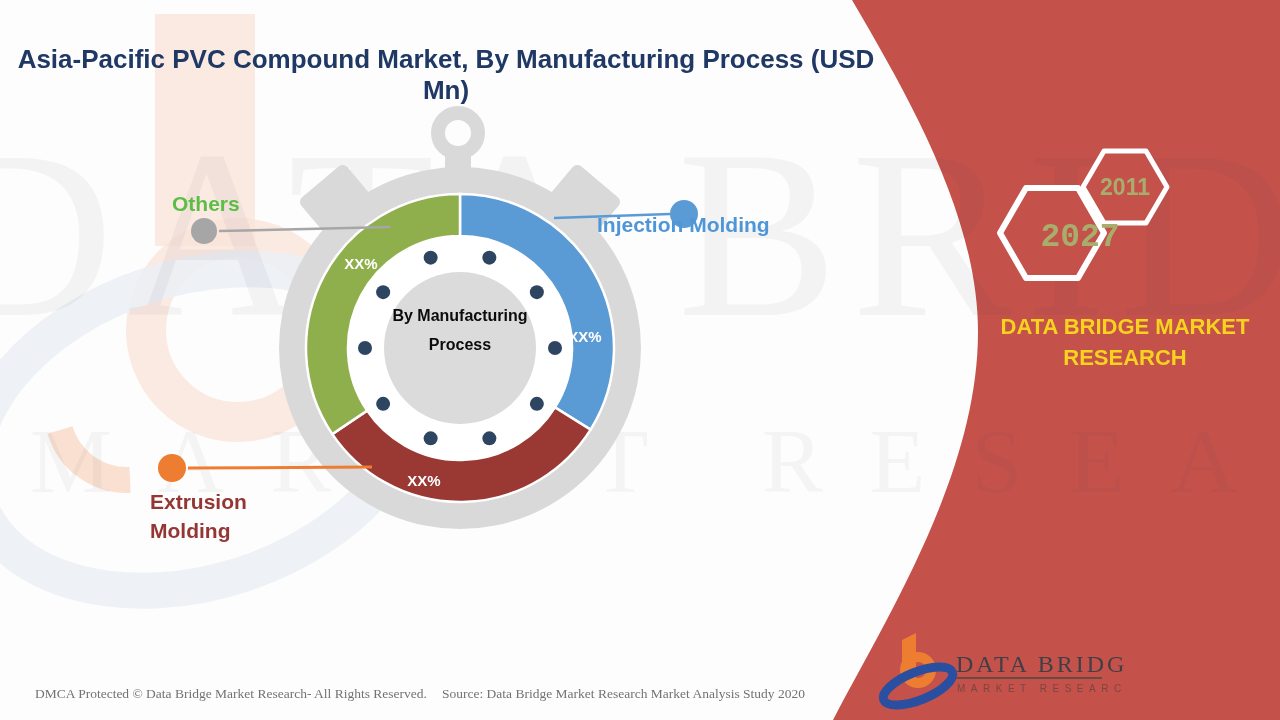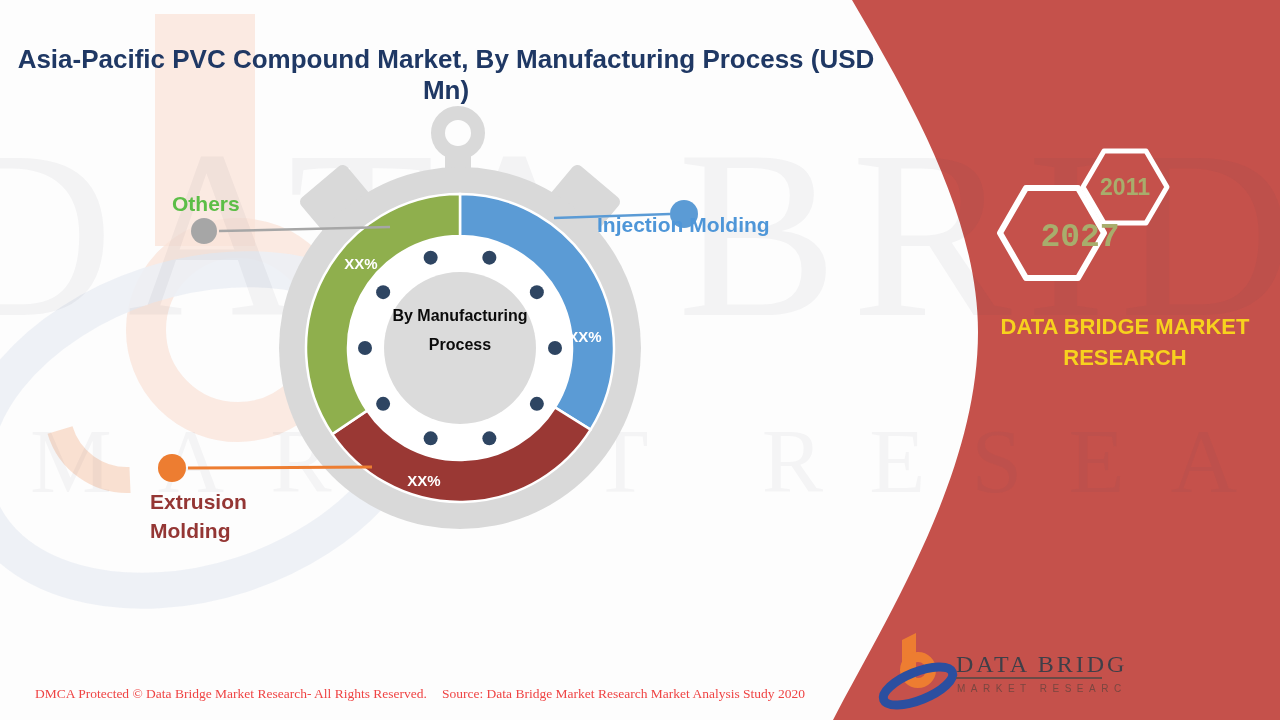--- a/index.html
+++ b/index.html
@@ -28,21 +28,21 @@
   #pct-red{left:400px;top:472px;}
   #center-label{left:383px;top:301px;width:154px;text-align:center;font-size:16px;font-weight:bold;
                 color:#0B0B0B;line-height:29px;}
   
   .hex-year{font-weight:bold;text-align:center;}
   #year-2027{left:1030px;top:219px;width:100px;font-size:33px;font-family:Liberation Mono, monospace;}
   #year-2020{left:1083px;top:174px;width:84px;font-size:23px;}
   #brand-text{left:980px;top:311px;width:290px;text-align:center;font-size:22px;font-weight:bold;
               color:#F7D21E;line-height:31px;}
   
-  .footer-text{font-family:"Liberation Serif","DejaVu Serif",serif;font-size:13.5px;color:#ef4444;top:686px;}
+  .footer-text{font-family:"Liberation Serif","DejaVu Serif",serif;font-size:13.5px;color:#737373;top:686px;}
   #dmca{left:35px;}
   #source{left:442px;}
   #logo-word{font-family:"Liberation Serif","DejaVu Serif",serif;}
 </style>
 </head>
 <body>
 
 <div id="stage">
 
   <svg id="wm-logo" class="abs" width="1280" height="720" viewBox="0 0 1280 720" style="left:0;top:0;">

